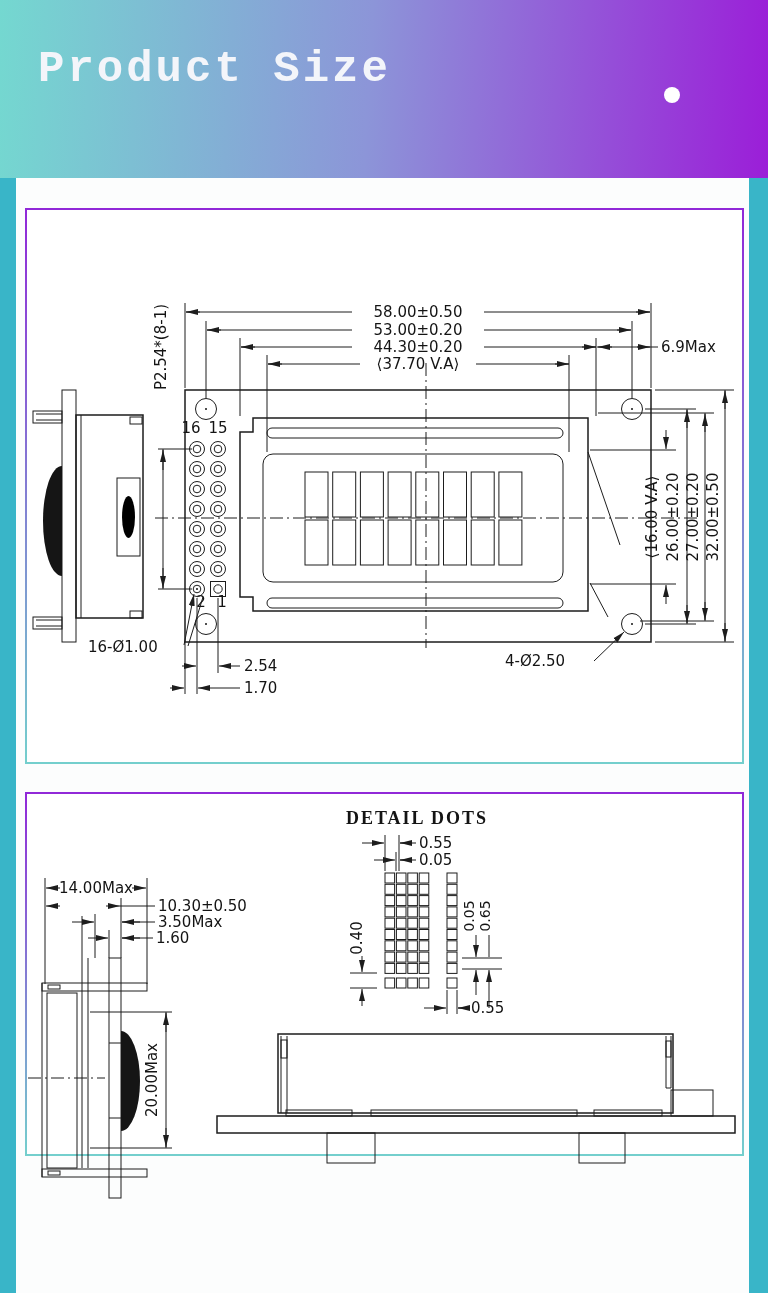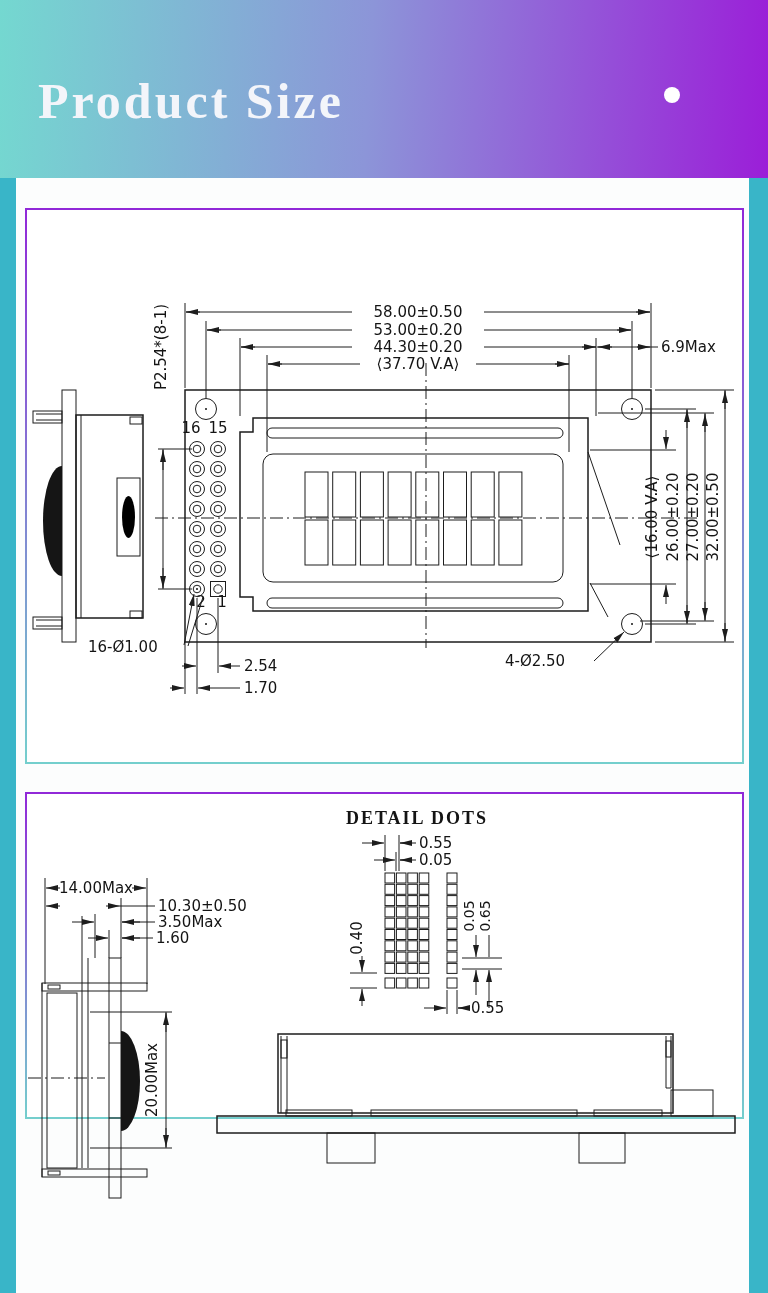--- a/index.html
+++ b/index.html
@@ -1,29 +1,29 @@
 <!DOCTYPE html>
 <html><head>
 <meta charset="utf-8">
 <style>
   html,body{margin:0;padding:0;}
   body{width:768px;height:1293px;position:relative;background:#fcfdfd;font-family:"DejaVu Sans",sans-serif;overflow:hidden;}
   .header{position:absolute;left:0;top:0;width:768px;height:178px;
     background:linear-gradient(93deg,#74d8d0 0%,#8c95d8 48%,#9b1ed8 100%);}
-  .header-title{position:absolute;left:38px;top:72px;color:#f3f5fa;
-    font-family:Liberation Serif, serif;font-weight:bold;font-size:50px;letter-spacing:3px;white-space:nowrap;}
+  .header-title{position:absolute;left:38px;top:44px;color:#f3f5fa;
+    font-family:Liberation Mono, monospace;font-weight:bold;font-size:44px;letter-spacing:3px;white-space:nowrap;}
   .header-dot{position:absolute;left:664px;top:87px;width:16px;height:16px;border-radius:50%;background:#ffffff;}
   .edge{position:absolute;top:178px;height:1115px;background:#39b5c8;}
   .edge.left{left:0;width:16px;}
   .edge.right{left:749px;width:19px;}
   .panel{position:absolute;left:25px;width:719px;padding:2px;box-sizing:border-box;
     background:linear-gradient(180deg,#9128d8 0%,#74cfcd 100%);}
   .panel-inner{background:#ffffff;width:100%;height:100%;}
   .panel1{top:208px;height:556px;}
-  .panel2{top:792px;height:327px;}
+  .panel2{top:792px;height:364px;}
   svg{display:block;}
   .ln line,.ln rect,.ln circle,.ln path,.ln use{stroke:#1d1d1d;stroke-width:1;fill:none;}
   .th{stroke-width:1.5 !important;}
   .cl{stroke-dasharray:13 4 2 4;}
   .fill{fill:#151515 !important;stroke:none !important;}
   .txt{font:15px "DejaVu Sans",sans-serif;fill:#141414;stroke:none;}
   .txts{font:14px "DejaVu Sans",sans-serif;fill:#141414;stroke:none;}
   .ttl{font:bold 18px "Liberation Serif",serif;fill:#141414;letter-spacing:2px;stroke:none;}
   .mid{text-anchor:middle;}
 </style>

